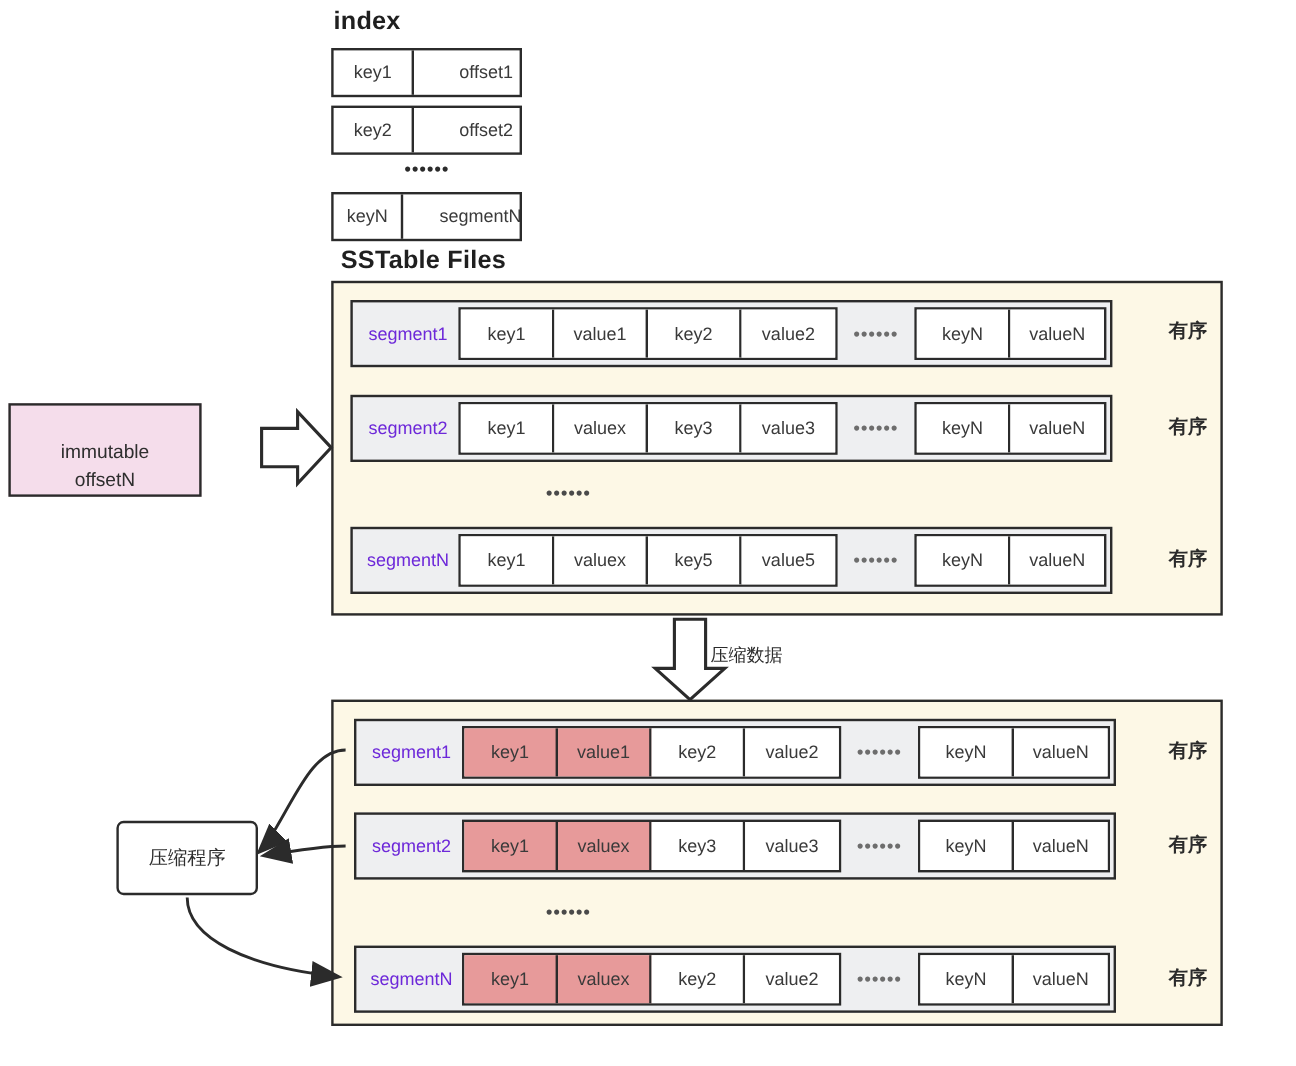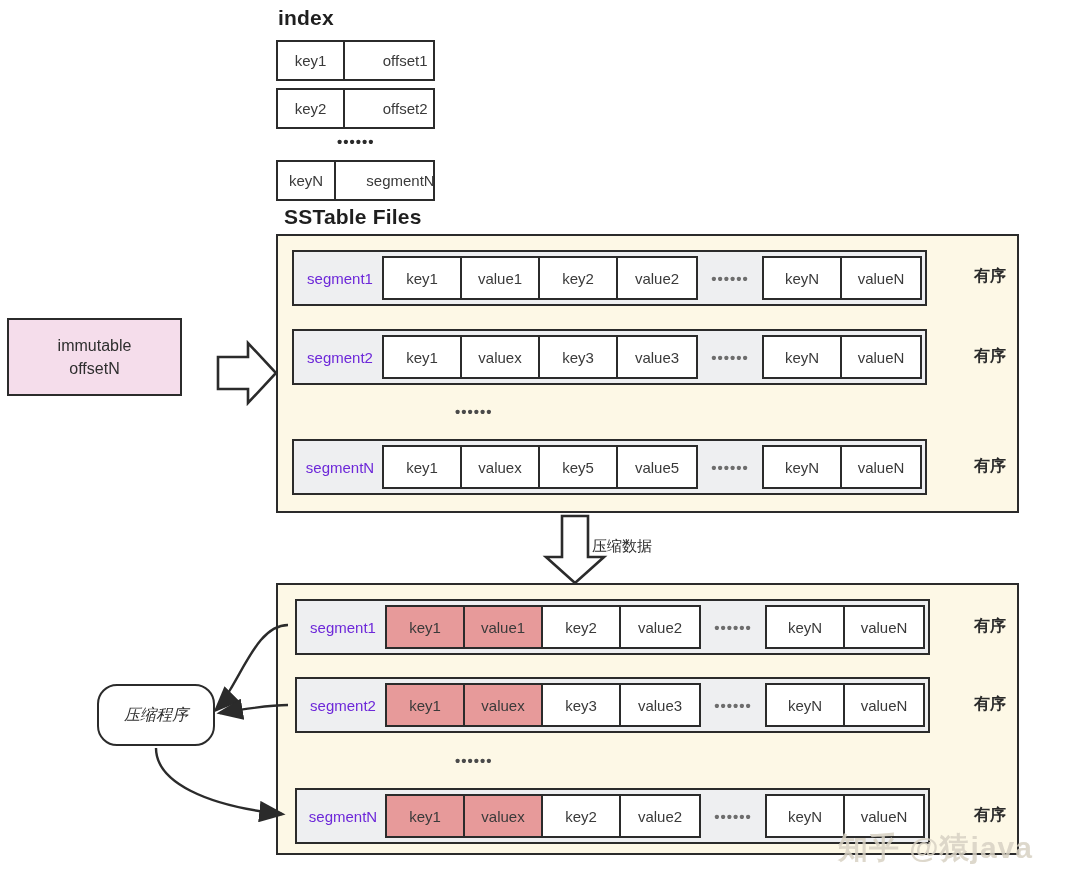--- a/index.html
+++ b/index.html
@@ -136,27 +136,26 @@
     font-size:15px;
     font-weight:700;
     letter-spacing:1px;
     color:#4a4a4a;
   }
 
   
   .prog{
     position:absolute;
     border:2.5px solid #2b2b2b;
-    border-radius:20px;
+    border-radius:6px;
     background:#ffffff;
     box-sizing:border-box;
     display:flex;align-items:center;justify-content:center;
     font-size:16px;
     color:#2e2e2e;
-    font-style:italic;
   }
 
   .arrow-label{
     position:absolute;
     font-size:15px;
     color:#2b2b2b;
     white-space:nowrap;
   }
 
   svg.overlay{position:absolute;left:0;top:0;width:1080px;height:888px;pointer-events:none;}
@@ -187,21 +186,21 @@
     <div class="idx-cell right">offset2</div>
   </div>
   <div class="dots" style="left:337px;top:133px;">••••••</div>
   <div class="idx-row" style="left:276px;top:160px;width:159px;height:41px;">
     <div class="idx-cell left">keyN</div>
     <div class="idx-cell right">segmentN</div>
   </div>
 
   <div class="hdr" style="left:284px;top:205px;">SSTable Files</div>
 
-  <div class="memtable" style="left:7px;top:318px;width:175px;height:78px;">
+  <div class="memtable" style="left:7px;top:336px;width:161px;height:78px;align-items:flex-end;">
     <div>
       <div>immutable</div>
       <div>offsetN</div>
     </div>
   </div>
 
   <div class="panel" style="left:276px;top:234px;width:743px;height:279px;"></div>
 
   <div class="seg" style="left:292px;top:250px;width:635px;height:56px;">
     <div class="seg-name">segment1</div>
@@ -327,15 +326,14 @@
       </marker>
     </defs>
 
     <path d="M288,625 C262,625 248,660 230,690 C224,700 220,706 216,710" fill="none" stroke="#2b2b2b" stroke-width="2.4" marker-end="url(#ah)"></path>
 
     <path d="M288,705 C268,705 244,709 220,713" fill="none" stroke="#2b2b2b" stroke-width="2.4" marker-end="url(#ah)"></path>
 
     <path d="M156,748 C156,782 206,806 282,814" fill="none" stroke="#2b2b2b" stroke-width="2.4" marker-end="url(#ah)"></path>
   </svg>
 
-  <div class="watermark" style="left:838px;top:828px;">知乎 @猿java</div>
 
 </div>
 
 </body></html>

